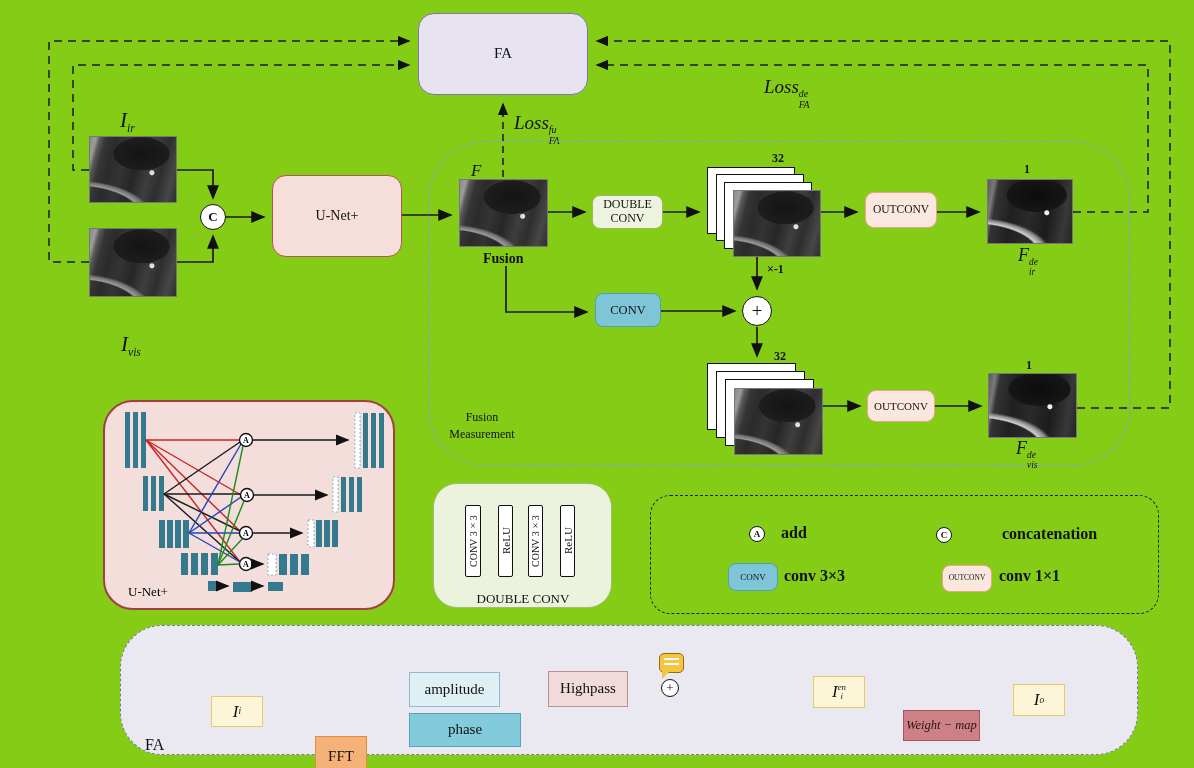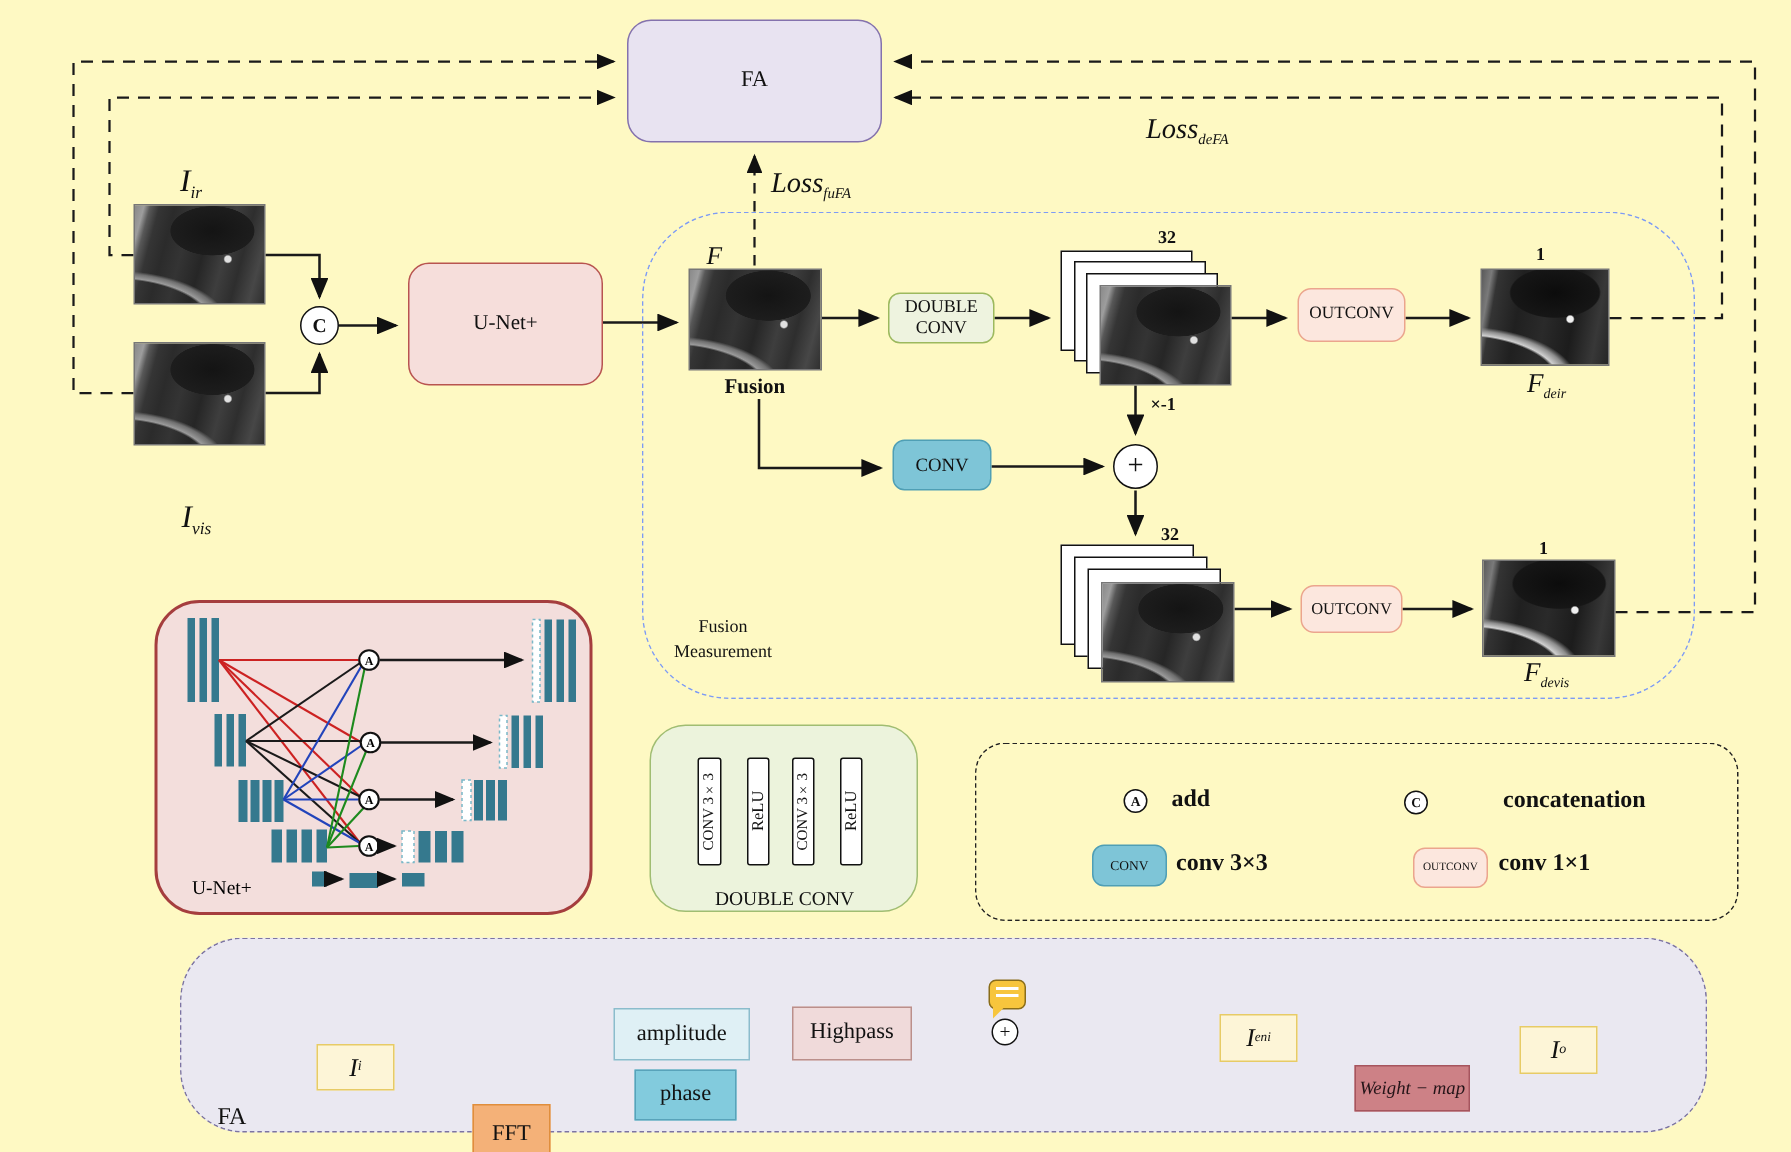--- a/index.html
+++ b/index.html
@@ -1,24 +1,24 @@
 <!DOCTYPE html>
 <html><head>
 <meta charset="utf-8">
 <style>
   html,body{margin:0;padding:0;background:#fff;}
-  #fig{position:relative;width:1194px;height:768px;background:#fef9c3;overflow:hidden;
+  #fig{position:relative;width:1194px;height:768px;background:#84cc16;overflow:hidden;
        font-family:"Liberation Serif","DejaVu Serif",serif;color:#111;}
   .box{position:absolute;box-sizing:border-box;display:flex;align-items:center;justify-content:center;
        text-align:center;line-height:1.15;}
   .circ{position:absolute;box-sizing:border-box;border-radius:50%;background:#fff;border:1.6px solid #111;
         display:flex;align-items:center;justify-content:center;}
   .lbl{position:absolute;white-space:nowrap;}
   .math{font-style:italic;}
-  .ss{display:inline-flex;flex-direction:row;font-size:0.52em;line-height:1.05;vertical-align:-0.45em;
+  .ss{display:inline-flex;flex-direction:column;font-size:0.52em;line-height:1.05;vertical-align:-0.45em;
       font-style:italic;}
   sub.simple{font-size:0.55em;font-style:italic;}
   
   .photo{position:absolute;box-sizing:border-box;border:1px solid #777;}
   .photo-a{background:
     radial-gradient(circle at 72% 55%, #e0e0e0 0 2px, rgba(0,0,0,0) 3px),
     radial-gradient(ellipse 140% 90% at -18% 125%, rgba(0,0,0,0) 55%, #9a9a9a 57%, #6f6f6f 62%, rgba(0,0,0,0) 65%),
     radial-gradient(ellipse 62% 48% at 60% 26%, #141414 0%, #1d1d1d 52%, rgba(0,0,0,0) 53%),
     linear-gradient(105deg,#8a8a8a 0%,#9d9d9d 6%,#585858 10%,#353535 16%,#2b2b2b 26%,#343434 38%,#262626 52%,#3e3e3e 66%,#2e2e2e 78%,#474747 90%,#2f2f2f 100%);}
   .photo-b{background:
@@ -325,24 +325,24 @@
   <div class="box math" style="left:211px;top:696px;width:52px;height:31px;background:#fdf5d7;border:1.5px solid #e7cb66;font-size:17px;">
     <span>I</span>
       <sub class="simple">i</sub>
   </div>
   <div class="box" style="left:315px;top:690px;width:52px;height:41px;background:#f4b178;border:1.5px solid #e08e3c;font-size:15px;margin-top:46px;">
       <span>FFT</span>
     </div>
   <div class="box" style="left:409px;top:672px;width:91px;height:35px;background:#dff0f5;border:1.5px solid #8bbccc;font-size:15px;">
       <span>amplitude</span>
     </div>
-  <div class="box" style="left:423px;top:713px;width:68px;height:34px;background:#82cbdd;border:1.5px solid #58a3ba;font-size:15px;">
+  <div class="box" style="left:409px;top:713px;width:112px;height:34px;background:#82cbdd;border:1.5px solid #58a3ba;font-size:15px;">
       <span>phase</span>
     </div>
-  <div class="box" style="left:528px;top:671px;width:80px;height:36px;background:#f0dada;border:1.5px solid #bb8f8b;font-size:15px;">
+  <div class="box" style="left:548px;top:671px;width:80px;height:36px;background:#f0dada;border:1.5px solid #bb8f8b;font-size:15px;">
       <span>Highpass</span>
     </div>
 
   <div class="note" style="left:659px;top:653px;width:25px;height:20px;">
       <span class="lines"></span>
     </div>
   <div class="circ" style="left:661px;top:679px;width:18px;height:18px;border-width:1.4px;font-size:13px;">
     <span>+</span>
   </div>
 

